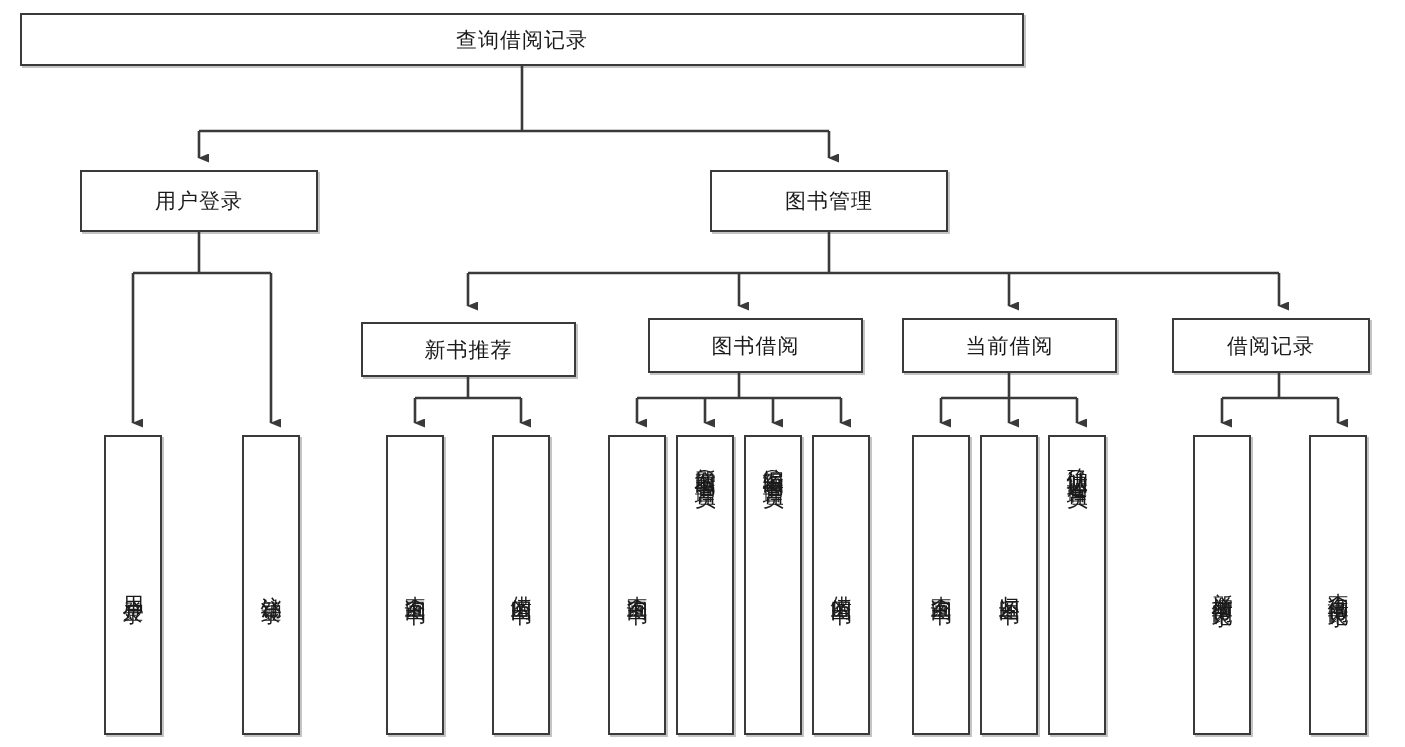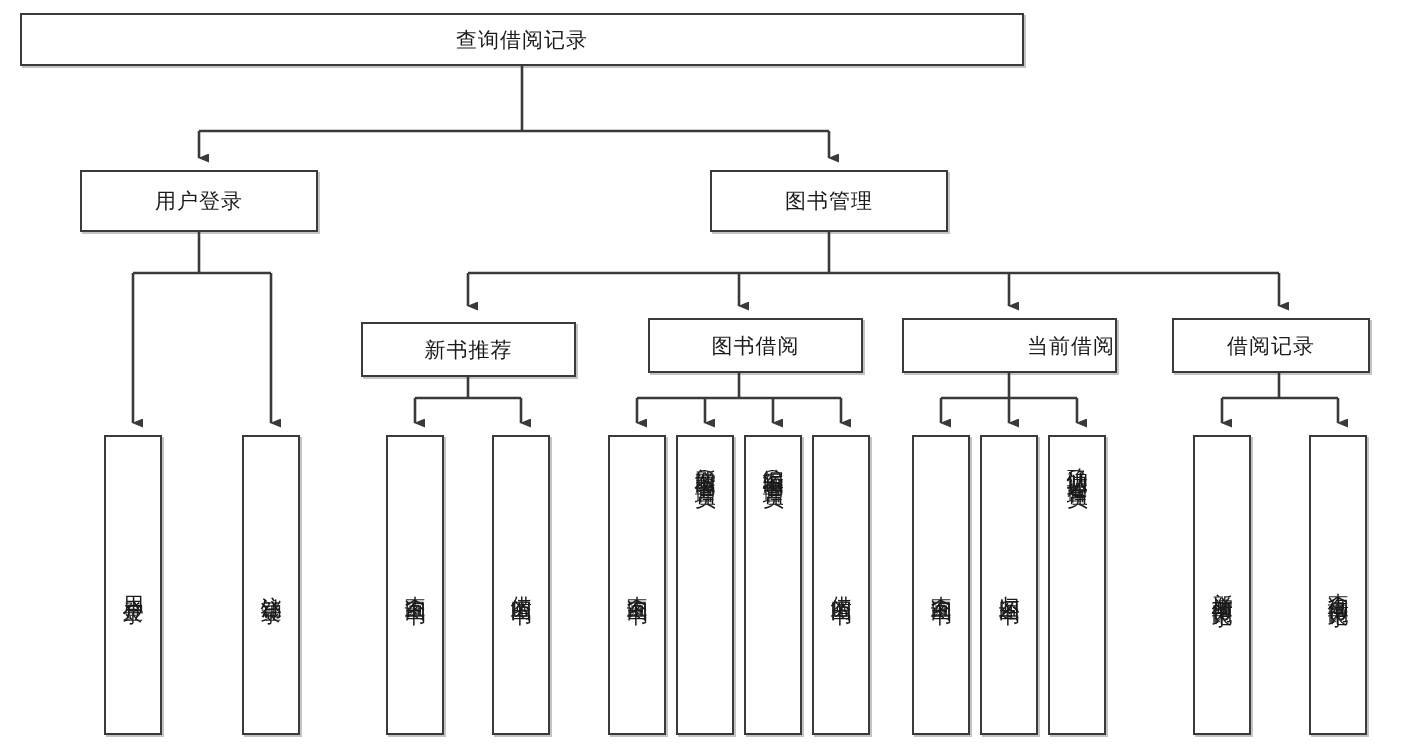--- a/index.html
+++ b/index.html
@@ -130,21 +130,21 @@
   <div class="node h" style="left:710px; top:170px; width:238px; height:62px;align-items:center;">
     <span>图书管理</span>
   </div>
 
   <div class="node h" style="left:361px; top:322px; width:215px; height:55px;">
     <span>新书推荐</span>
   </div>
   <div class="node h" style="left:632px; top:318px; width:215px; height:55px;margin-left:16px;">
     <span>图书借阅</span>
   </div>
-  <div class="node h" style="left:902px; top:318px; width:215px; height:55px;justify-content:flex-end;">
+  <div class="node h" style="left:902px; top:318px; width:215px; height:55px;">
     <span>当前借阅</span>
   </div>
   <div class="node h" style="left:1172px; top:318px; width:198px; height:55px;">
     <span>借阅记录</span>
   </div>
 
   <div class="node leaf center" style="left:104px; top:435px; width:58px; height:300px;">
     <span>用户登录</span>
   </div>
   <div class="node leaf center" style="left:242px; top:435px; width:58px; height:300px;">

